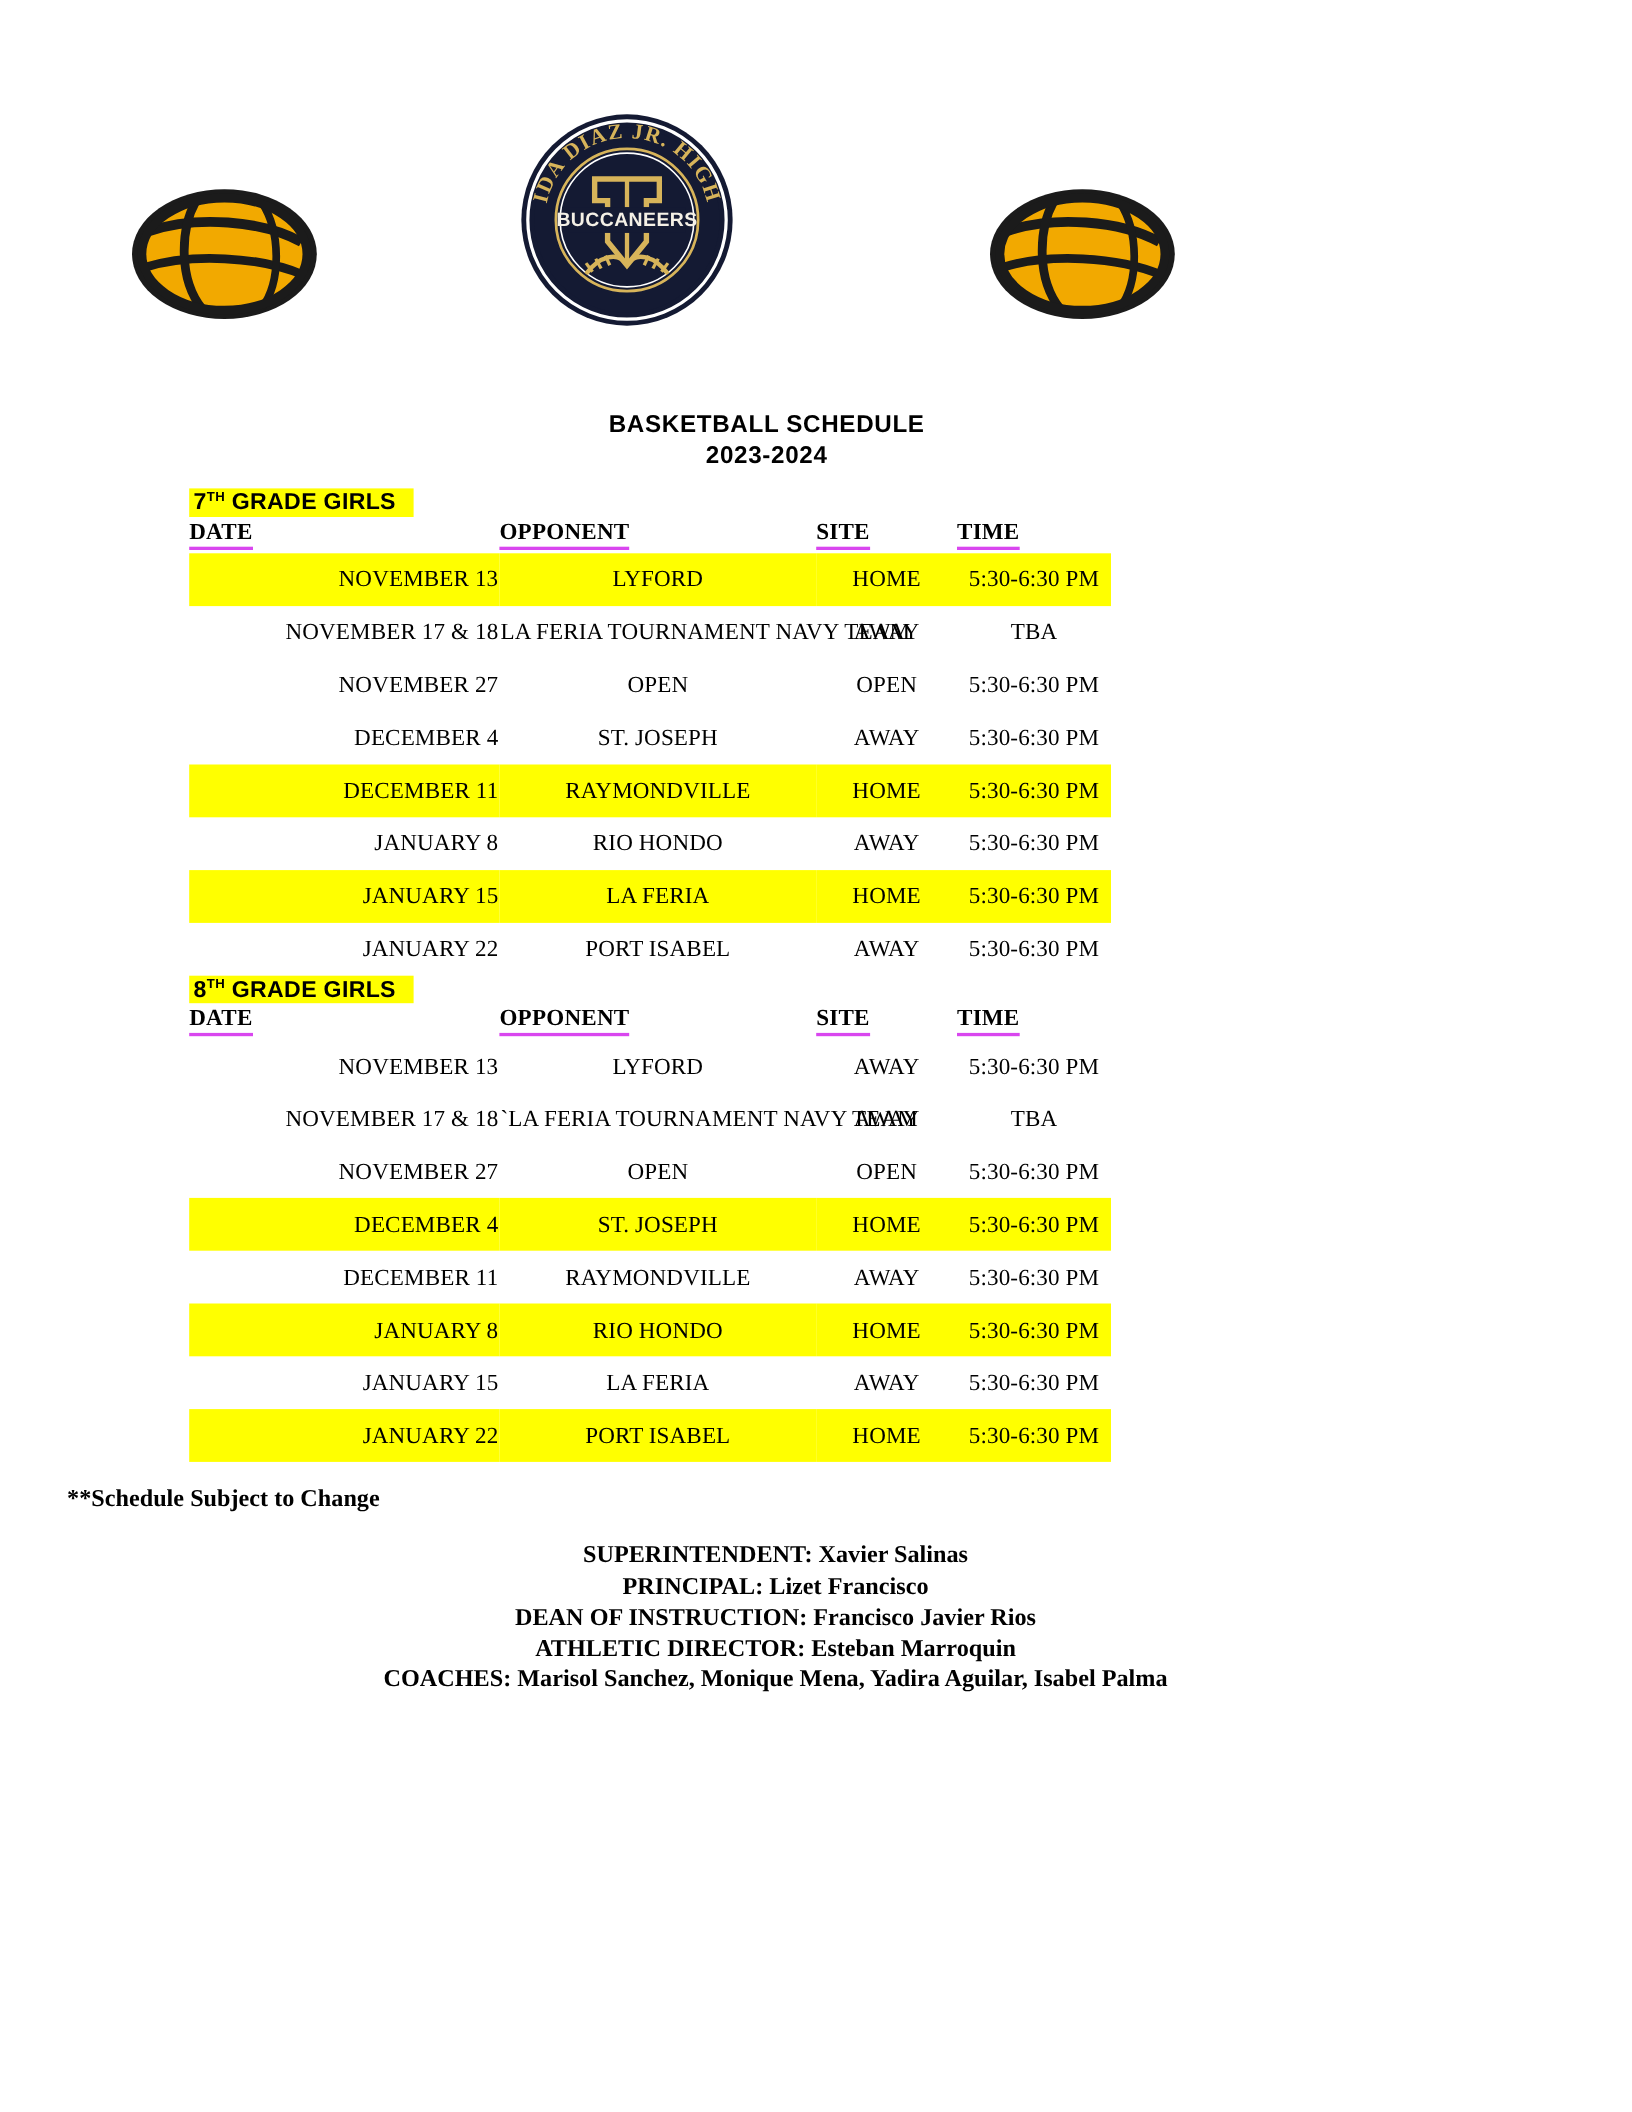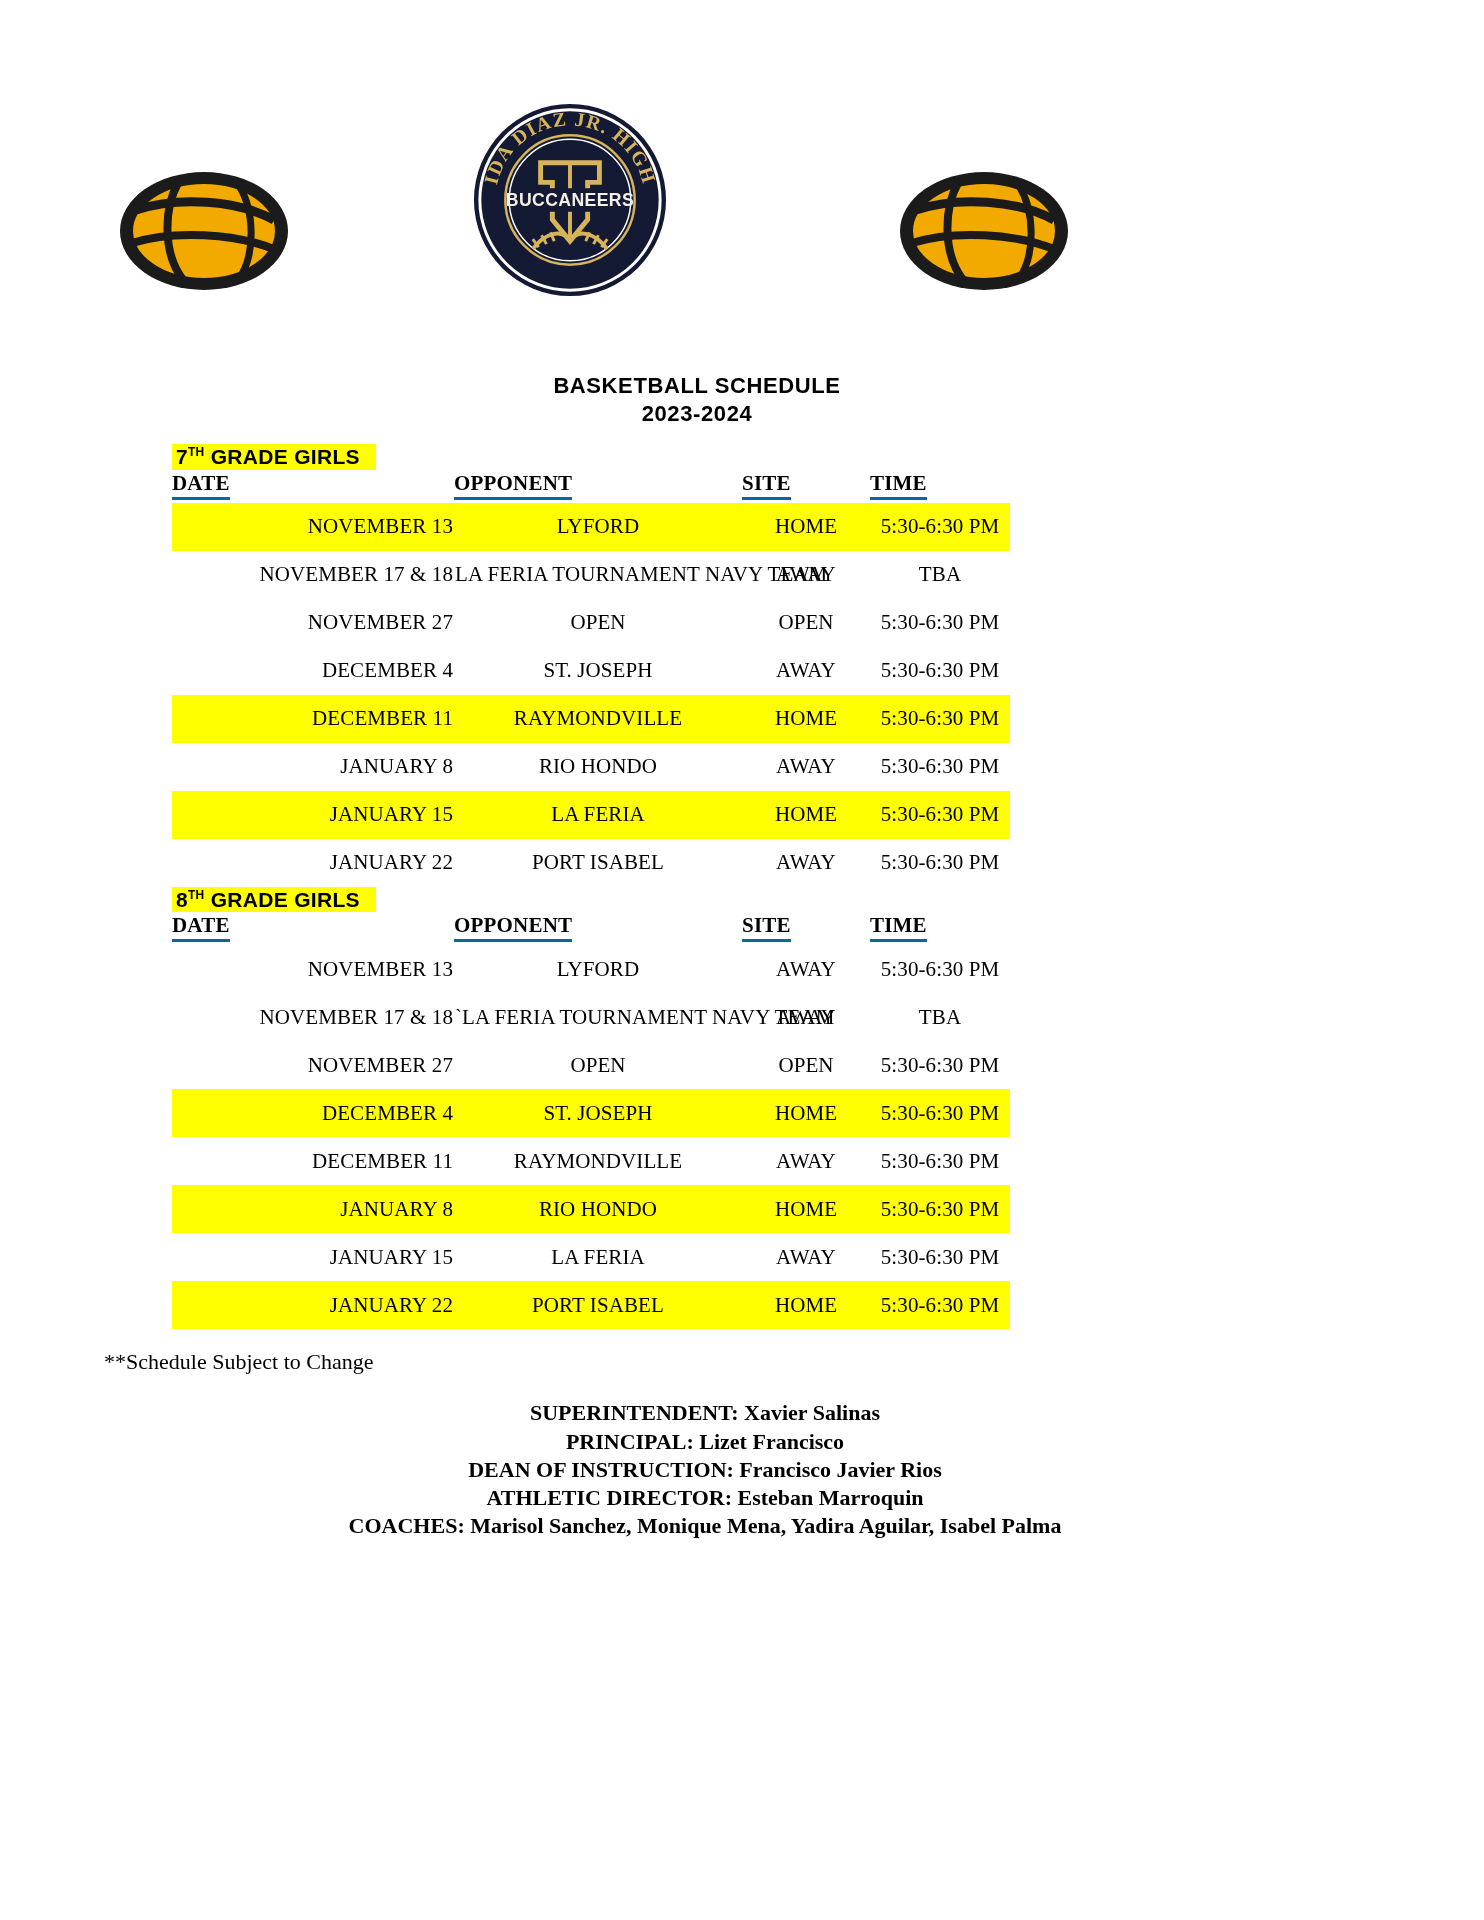--- a/index.html
+++ b/index.html
@@ -85,21 +85,21 @@
   table.sched th {
     font-family: "Liberation Serif", serif;
     font-weight: bold;
     font-size: 21px;
     text-align: left;
     padding: 0 0 3px 0;
     letter-spacing: 0.2px;
     white-space: nowrap;
   }
   table.sched th span {
-    border-bottom: 3px solid #0369a1;
+    border-bottom: 3px solid #d946ef;
     padding-bottom: 1px;
     display: inline-block;
   }
   th.h-opp, th.h-site, th.h-time { text-align: center; }
   th.h-time span { padding-bottom: 0px; }
 
   table.sched td {
     font-family: "Liberation Serif", serif;
     font-size: 21px;
     height: 46px;
@@ -115,23 +115,23 @@
     font-family: "Liberation Sans", sans-serif;
     font-size: 19px;
     letter-spacing: -0.2px;
   }
   tr.hl td { background: #ffff00; }
   td.wide-opp { font-size: 20px; letter-spacing: -0.3px; }
 
   
   .note {
     margin-top: 20px;
-    padding-left: 104px;
-    font-family: "Liberation Serif", serif;
-    font-weight: normal;
+    padding-left: 61px;
+    font-family: "Liberation Serif", serif;
+    font-weight: bold;
     font-size: 22px;
   }
   .staff {
     margin-top: 24px;
     text-align: center;
     padding-right: 74px;
     font-family: "Liberation Serif", serif;
     font-weight: bold;
     font-size: 22px;
     line-height: 1.28;

